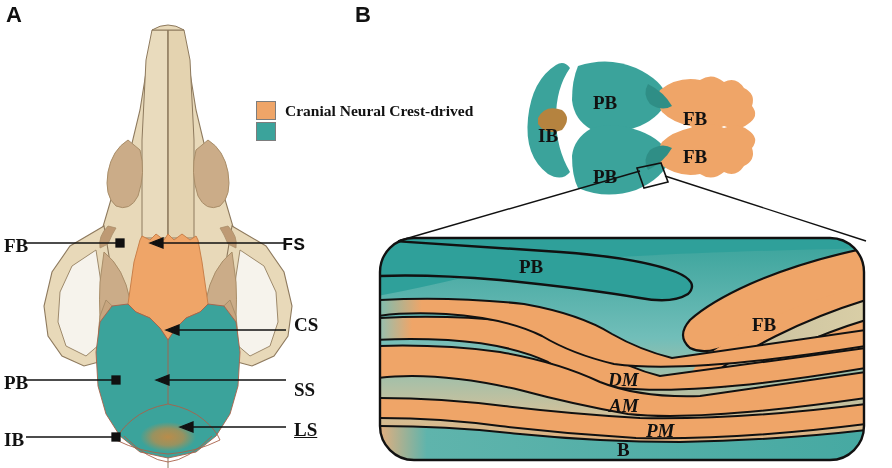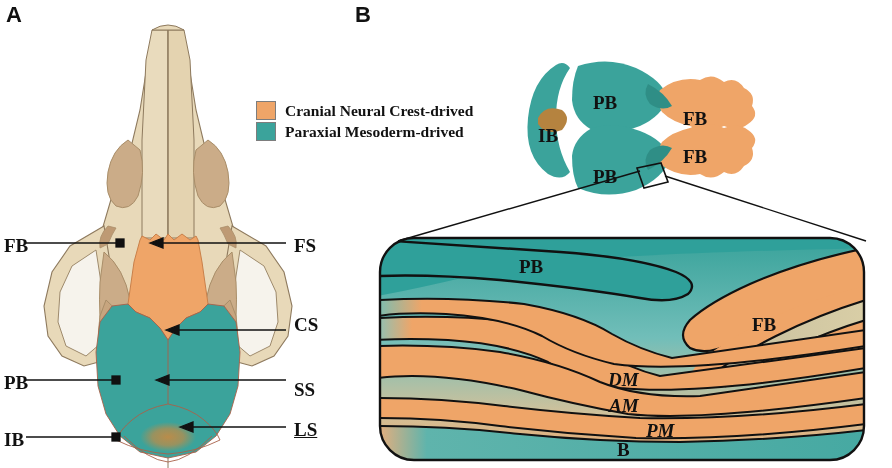--- a/index.html
+++ b/index.html
@@ -133,33 +133,32 @@
     <polygon points="156,380 169,375 169,385"></polygon>
     <line x1="286" y1="427" x2="190" y2="427"></line>
     <polygon points="180,427 193,422 193,432"></polygon>
   </g>
 </svg>
 
 <div class="lbl" style="left:4px;top:236px;">FB</div>
 <div class="lbl" style="left:4px;top:373px;">PB</div>
 <div class="lbl" style="left:4px;top:430px;">IB</div>
 
-<div class="lbl" style="left:294px;top:236px;">FS</div>
+<div class="lbl" style="left:282px;top:236px;font-family:Liberation Mono, monospace;">FS</div>
 <div class="lbl" style="left:294px;top:315px;">CS</div>
 <div class="lbl" style="left:294px;top:380px;font-family:Liberation Serif, serif;">SS</div>
 <div class="lbl" style="left:294px;top:420px;text-decoration:underline;">LS</div>
 
 <div id="legend">
   <div class="legend-row">
     <span class="legend-swatch" style="background:#EFA568"></span>
     <span class="legend-label">Cranial Neural Crest-drived</span>
   </div>
   <div class="legend-row">
     <span class="legend-swatch" style="background:#3BA39B"></span>
-    <span class="legend-label">Paraxial Mesoderm-drived</span>
   </div>
 </div>
 
 <svg class="layer" id="panelb-svg" viewBox="0 0 892 468">
   <defs>
 
     <linearGradient id="tealFadeH" x1="0" y1="0" x2="1" y2="0">
       <stop offset="0%" stop-color="#2FA09A"></stop>
       <stop offset="38%" stop-color="#3BA39B"></stop>
       <stop offset="100%" stop-color="#7FC4BF"></stop>

